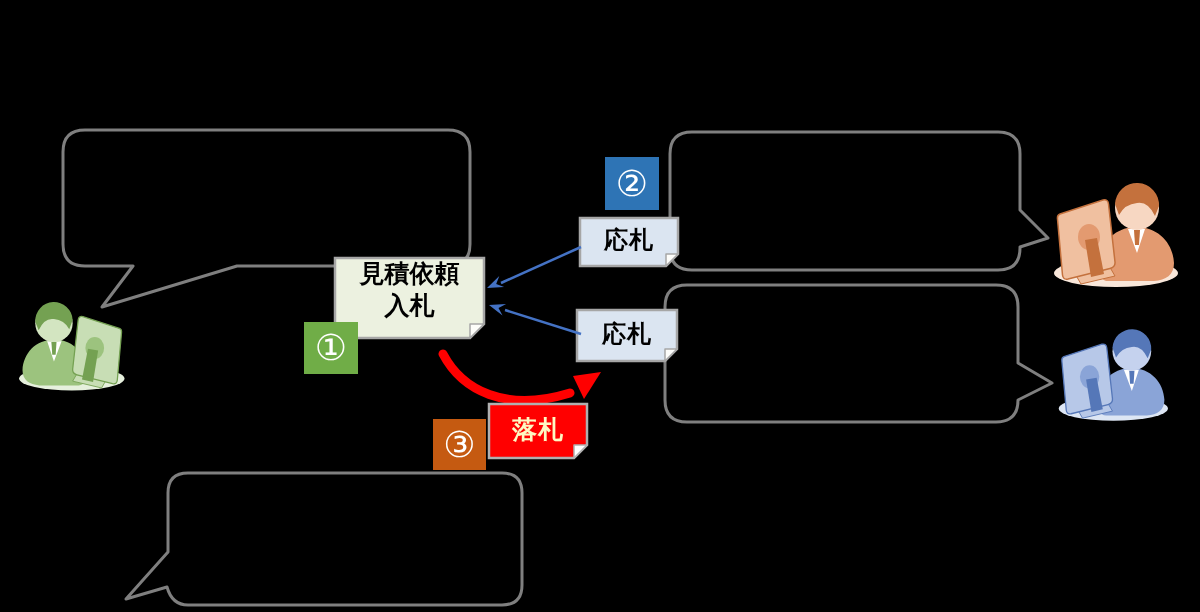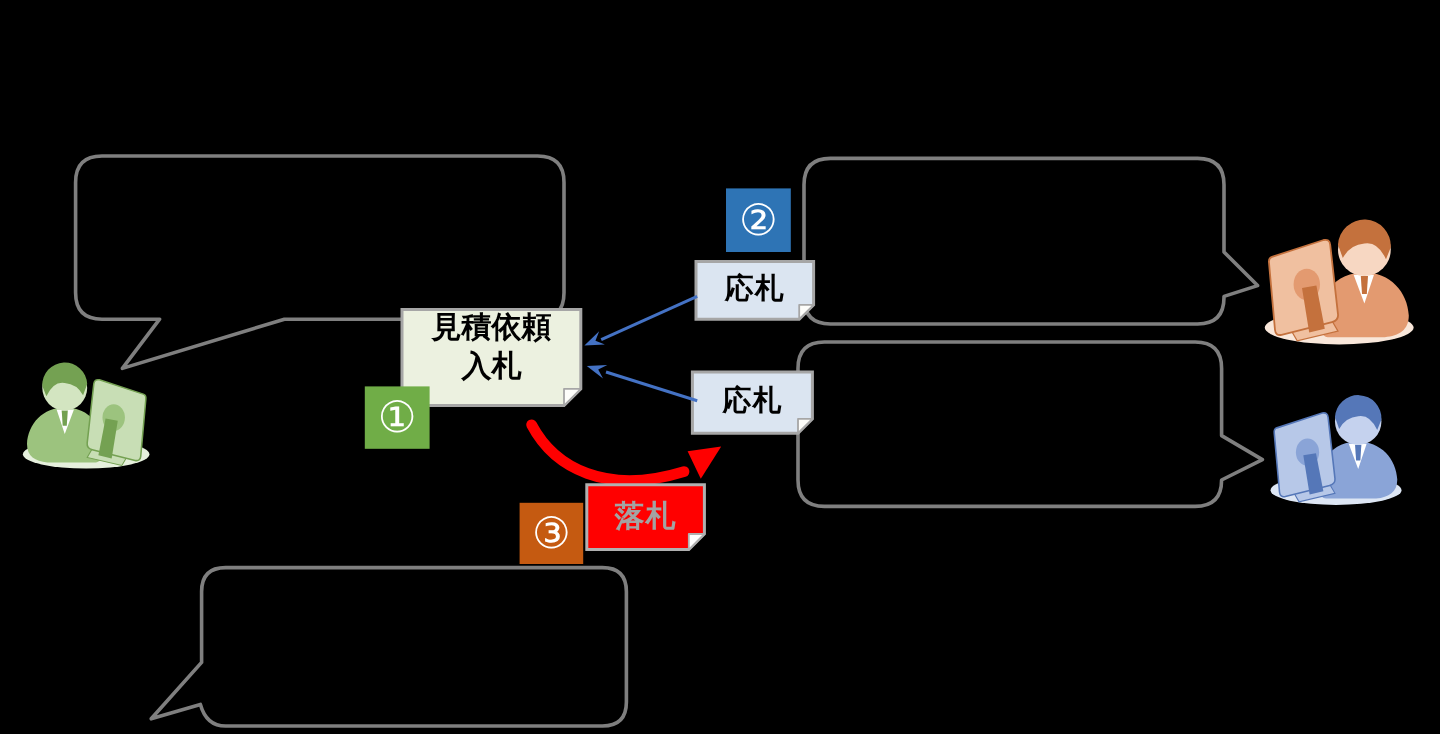--- a/index.html
+++ b/index.html
@@ -91,19 +91,19 @@
 
   <div class="label two-line" style="left:335px;top:256px;width:149px;height:66px;font-size:25px;color:#000;">
     <span>見積依頼</span>
     <span>入札</span>
   </div>
 
   <div class="label note-label" style="left:580px;top:216px;width:98px;height:48px;font-size:24px;color:#000;">応札</div>
 
   <div class="label note-label" style="left:577px;top:308px;width:100px;height:51px;font-size:24px;color:#000;">応札</div>
 
-  <div class="label note-label" style="left:489px;top:402px;width:98px;height:54px;font-size:25px;color:#a3a3a3;">落札</div>
+  <div class="label note-label" style="left:489px;top:402px;width:98px;height:54px;font-size:25px;color:#fef9c3;">落札</div>
 
   <div class="badge" style="left: 304px; top: 322px; width: 54px; height: 52px; color: rgb(255, 255, 255); background-color: rgb(112, 173, 71);">①</div>
   <div class="badge" style="left: 605px; top: 157px; width: 54px; height: 53px; color: rgb(255, 255, 255); background-color: rgb(46, 116, 181);">②</div>
   <div class="badge" style="left: 433px; top: 419px; width: 53px; height: 51px; color: rgb(255, 255, 255); background-color: rgb(197, 90, 17);">③</div>
 
 </div>
 
 </body></html>

